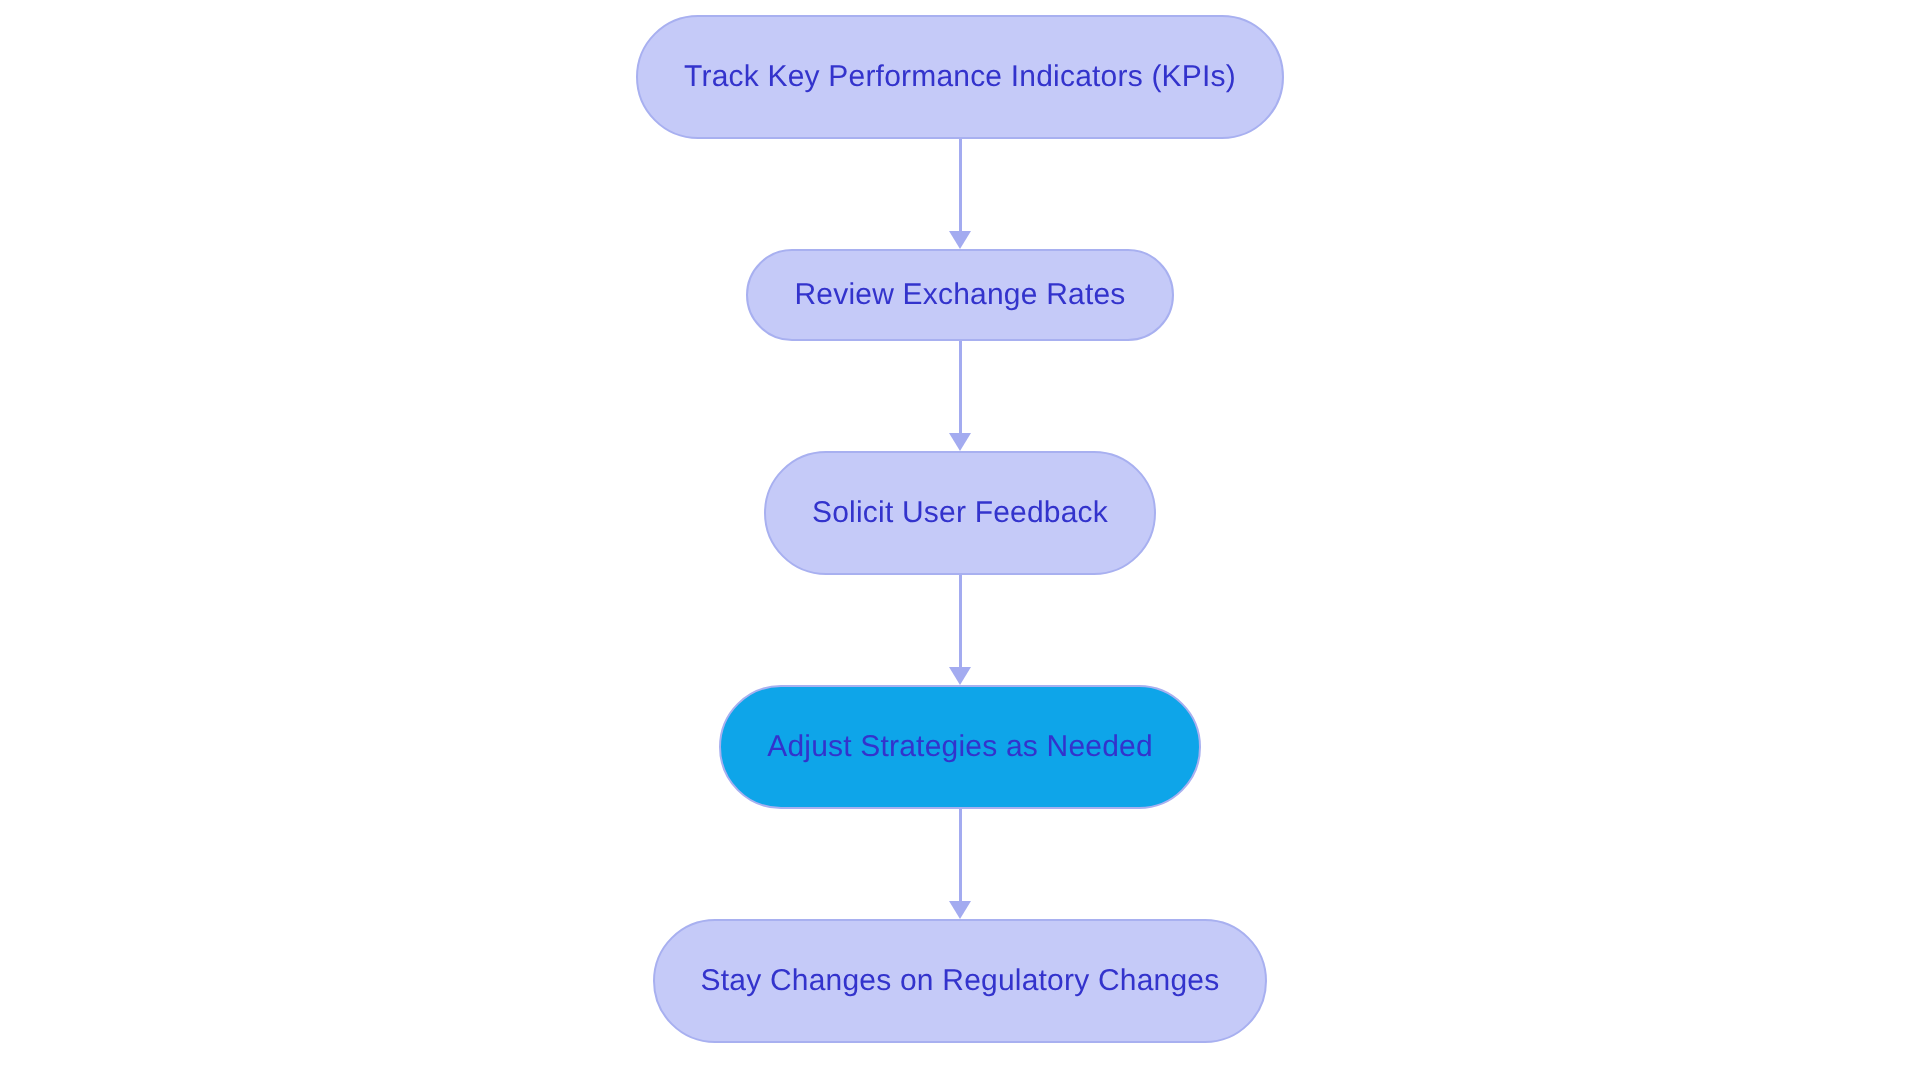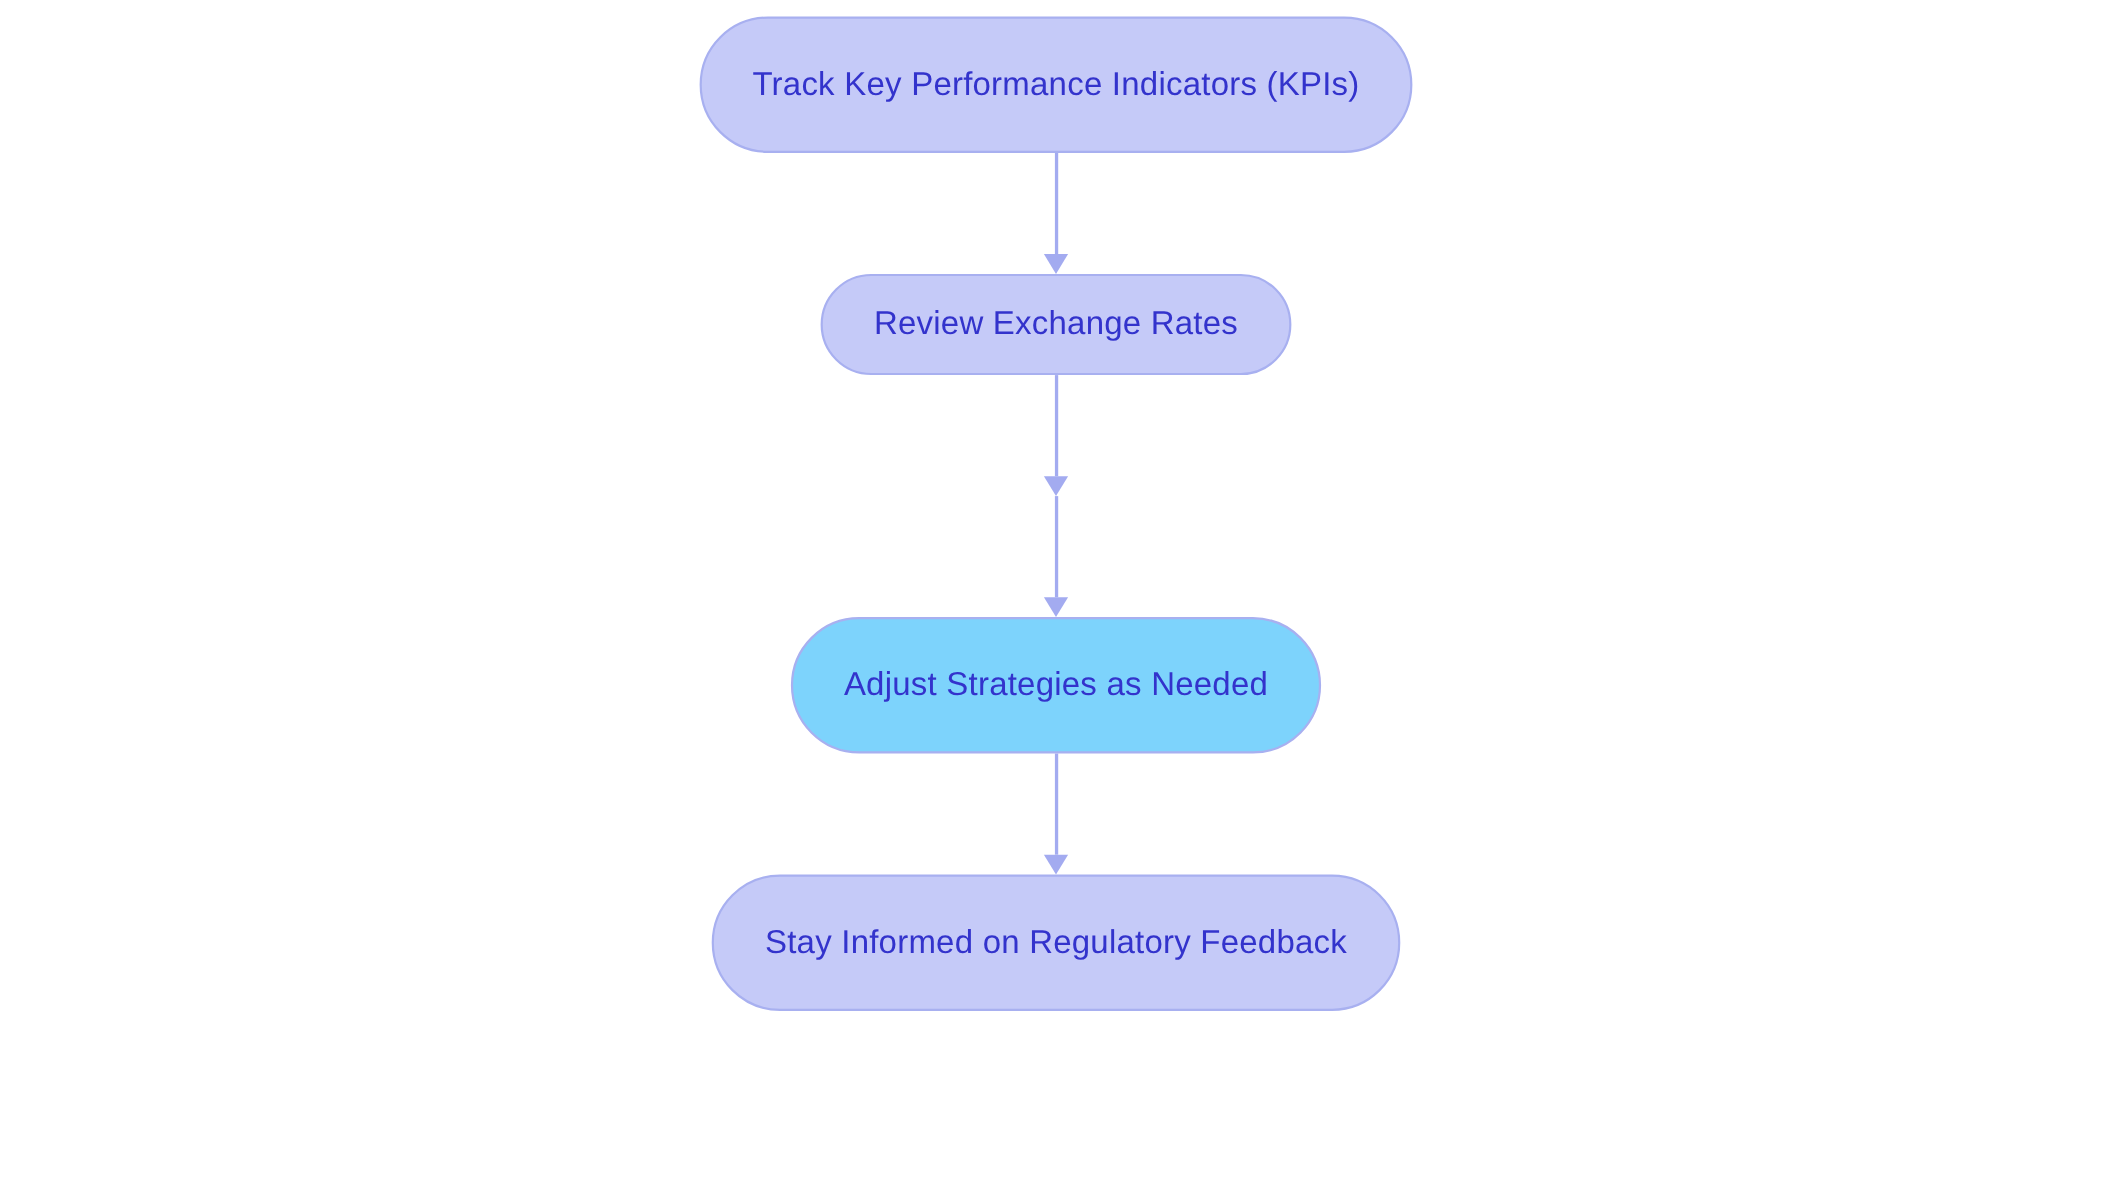--- a/index.html
+++ b/index.html
@@ -90,33 +90,36 @@
 
     <div class="node" style="height: 92px; background: rgb(197, 202, 248); border-color: rgb(168, 176, 240); color: rgb(51, 51, 204);">
       <span class="node-label">Review Exchange Rates</span>
     </div>
 
     <div class="connector" style="height: 110px;">
       <div class="stem" style="background: rgb(163, 171, 240);"></div>
       <div class="head" style="border-top-color: rgb(163, 171, 240);"></div>
     </div>
 
+    <div class="node" style="height: 124px; background: rgb(197, 202, 248); border-color: rgb(168, 176, 240); color: rgb(51, 51, 204);">
+      <span class="node-label">Solicit User Feedback</span>
+    </div>
 
     <div class="connector" style="height: 110px;">
       <div class="stem" style="background: rgb(163, 171, 240);"></div>
       <div class="head" style="border-top-color: rgb(163, 171, 240);"></div>
     </div>
 
-    <div class="node" style="height: 124px; background: #7dd3fc; border-color: rgb(168, 176, 240); color: rgb(51, 51, 204); text-align: right;">
+    <div class="node" style="height: 124px; background: #0ea5e9; border-color: rgb(168, 176, 240); color: rgb(51, 51, 204); text-align: right;">
       <span class="node-label">Adjust Strategies as Needed</span>
     </div>
 
     <div class="connector" style="height: 110px;">
       <div class="stem" style="background: rgb(163, 171, 240);"></div>
       <div class="head" style="border-top-color: rgb(163, 171, 240);"></div>
     </div>
 
     <div class="node" style="height: 124px; background: rgb(197, 202, 248); border-color: rgb(168, 176, 240); color: rgb(51, 51, 204);">
-      <span class="node-label">Stay Informed on Regulatory Feedback</span>
+      <span class="node-label">Stay Changes on Regulatory Changes</span>
     </div>
 
   </div>
 </div>
 
 </body></html>

